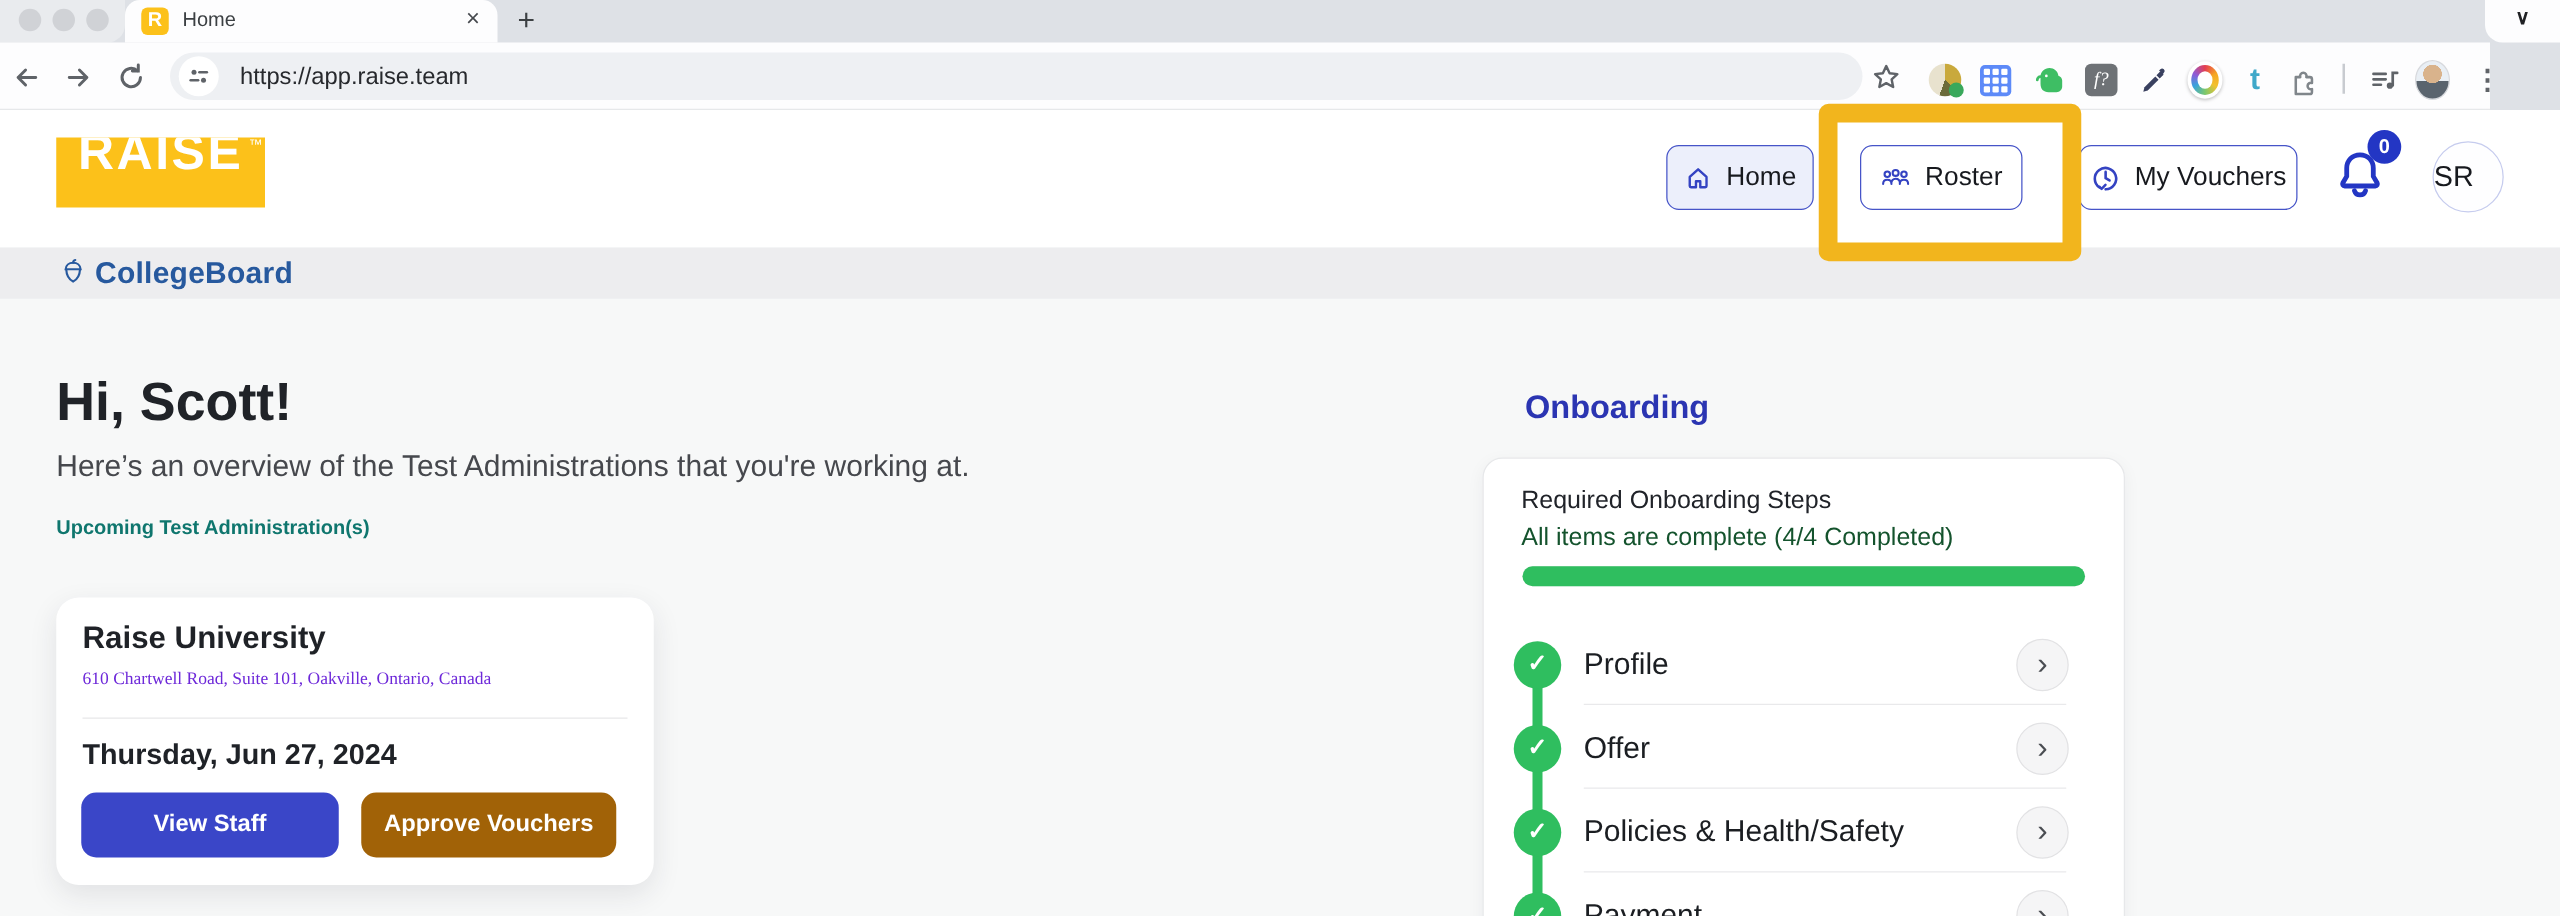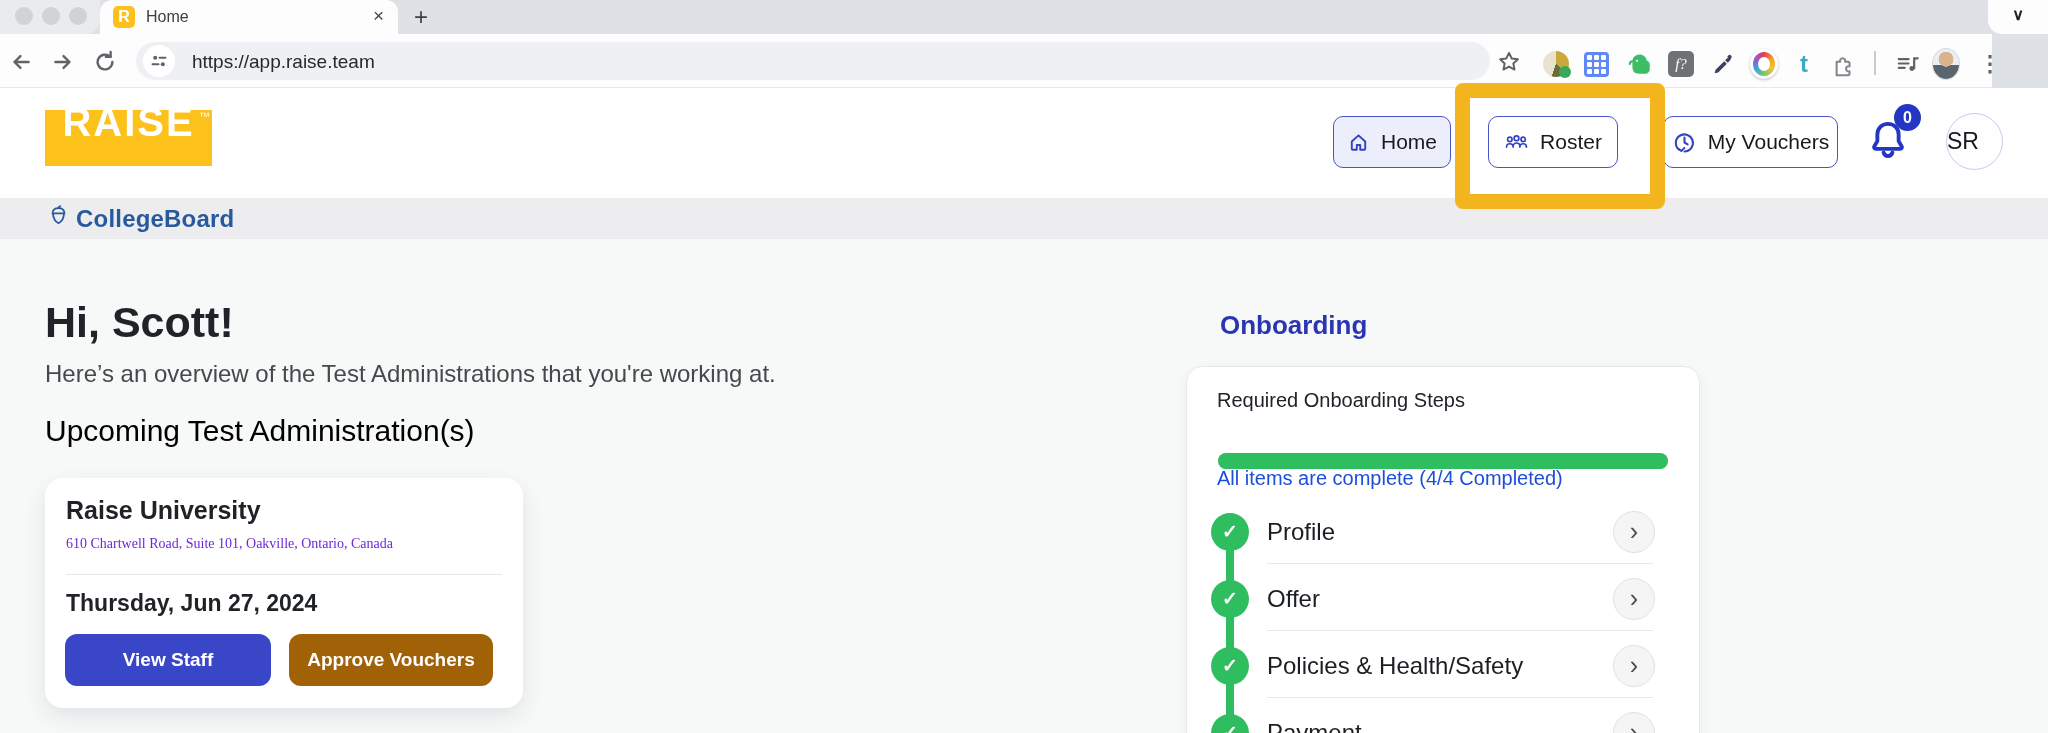--- a/index.html
+++ b/index.html
@@ -43,40 +43,40 @@
   .site-header { position:absolute; left:0; top:0; width:2048px; height:110px; background:#FFFFFF; }
   .logo { position:absolute; left:45px; top:22px; width:167px; height:56px; background:#FCC11A; overflow:hidden; }
   .logo-text { display:block; margin-top:-10px; text-align:center; color:#FFFFFF; font-size:40px; font-weight:800; letter-spacing:2px; }
   .logo-tm { position:absolute; right:2px; top:0; color:#fff; font-size:11px; }
   .navbtn { position:absolute; top:28px; height:52px; border:1.5px solid #4654C8; border-radius:10px; background:#FFFFFF; display:flex; align-items:center; justify-content:center; gap:11px; font-size:21px; font-weight:500; color:#17191E; cursor:pointer; }
   .navbtn.active { background:#ECEFFB; }
   .bell-wrap { position:absolute; left:1866px; top:16px; width:62px; height:64px; cursor:pointer; }
   .badge { position:absolute; left:28px; top:0; width:27px; height:27px; border-radius:50%; background:#2336C4; color:#fff; font-size:16px; font-weight:700; text-align:center; line-height:27px; }
   .avatar { position:absolute; left:1946px; top:25px; width:57px; height:57px; border-radius:50%; background:#FEFEFF; border:1.5px solid #C6CCEE; color:#17191E; font-size:23px; font-weight:500; display:flex; align-items:center; cursor:pointer; }
   .cb-strip { position:absolute; left:0; top:110px; width:2048px; height:41px; background:#EDEDEF; display:flex; align-items:center; }
-  .cb-logo { display:flex; align-items:flex-start; gap:6px; margin-left:47px; }
+  .cb-logo { display:flex; align-items:center; gap:6px; margin-left:47px; }
   .cb-word { color:#27599E; font-size:24px; font-weight:700; letter-spacing:.2px; }
 
   .greeting { position:absolute; left:45px; top:210px; font-size:43px; font-weight:700; color:#202328; }
   .subtitle { position:absolute; left:45px; top:272px; font-size:24px; color:#46484D; }
-  .section-title { position:absolute; left:45px; top:326px; font-size:30px; font-weight:400; color:#000000; cursor:pointer; }
+  .section-title { position:absolute; left:45px; top:326px; font-size:16px; font-weight:700; color:#0f766e; cursor:pointer; }
 
   .admin-card { position:absolute; left:45px; top:390px; width:478px; height:230px; background:#fff; border-radius:18px; box-shadow:0 8px 22px rgba(40,44,60,.10); }
   .ac-name { position:absolute; left:21px; top:18px; font-size:25px; font-weight:600; color:#1F2227; }
   .ac-addr { position:absolute; left:21px; top:58px; width:440px; font-size:14px; color:#6d28d9;font-family:Liberation Serif, serif; }
   .ac-div { position:absolute; left:21px; right:21px; top:96px; height:1px; background:#E7E7E9; }
   .ac-date { position:absolute; left:21px; top:112px; font-size:23px; font-weight:600; color:#1F2227; }
   .btn { position:absolute; top:156px; height:52px; border:none; border-radius:12px; color:#fff; font-size:19px; font-weight:700; font-family:inherit; cursor:pointer; }
   .btn-blue { left:20px; width:206px; background:#3A46C8; }
   .btn-green { left:244px; width:204px; background:#a16207; }
 
   .ob-heading { position:absolute; left:1220px; top:222px; font-size:26px; font-weight:700; color:#2B35B2; cursor:pointer; }
   .ob-card { position:absolute; left:1186px; top:278px; width:514px; height:480px; background:#fff; border:1px solid #E7E8EA; border-radius:16px; box-shadow:0 4px 14px rgba(40,44,60,.05); }
   .ob-title { position:absolute; left:30px; top:22px; font-size:20px; font-weight:500; color:#202329; }
-  .ob-status { position:absolute; left:30px; top:52px; font-size:20px; color:#1d4ed8;margin-top:48px; }
+  .ob-status { position:absolute; left:30px; top:52px; font-size:20px; color:#14532d; }
   .progress { position:absolute; left:31px; top:86px; width:450px; height:16px; border-radius:8px; background:#EFEFF1; box-shadow:inset 0 0 0 1px #E4E4E6; }
   .progress-fill { height:100%; border-radius:8px; background:#2FBE5F; }
   .connector { position:absolute; left:39px; top:165px; width:8px; height:300px; background:#2FBE5F; }
   .step-circle { position:absolute; left:24px; width:38px; height:38px; border-radius:50%; background:#2FBE5F; color:#fff; font-size:19px; font-weight:700; text-align:center; line-height:38px; }
   .step-label { position:absolute; left:80px; font-size:24px; color:#1B1E22; }
   .step-chev { position:absolute; left:426px; width:42px; height:42px; border-radius:50%; background:#F5F5F6; border:1px solid #E2E2E4; color:#4A4D52; font-size:25px; text-align:center; line-height:38px; cursor:pointer; }
   .step-div { position:absolute; left:80px; right:46px; height:1px; background:#E9E9EB; }
 
   .annotation { position:absolute; left:1455px; top:83px; width:210px; height:126px; border:15px solid #F2B51D; border-radius:8px; pointer-events:none; z-index:50; }
   svg { display:block; }

